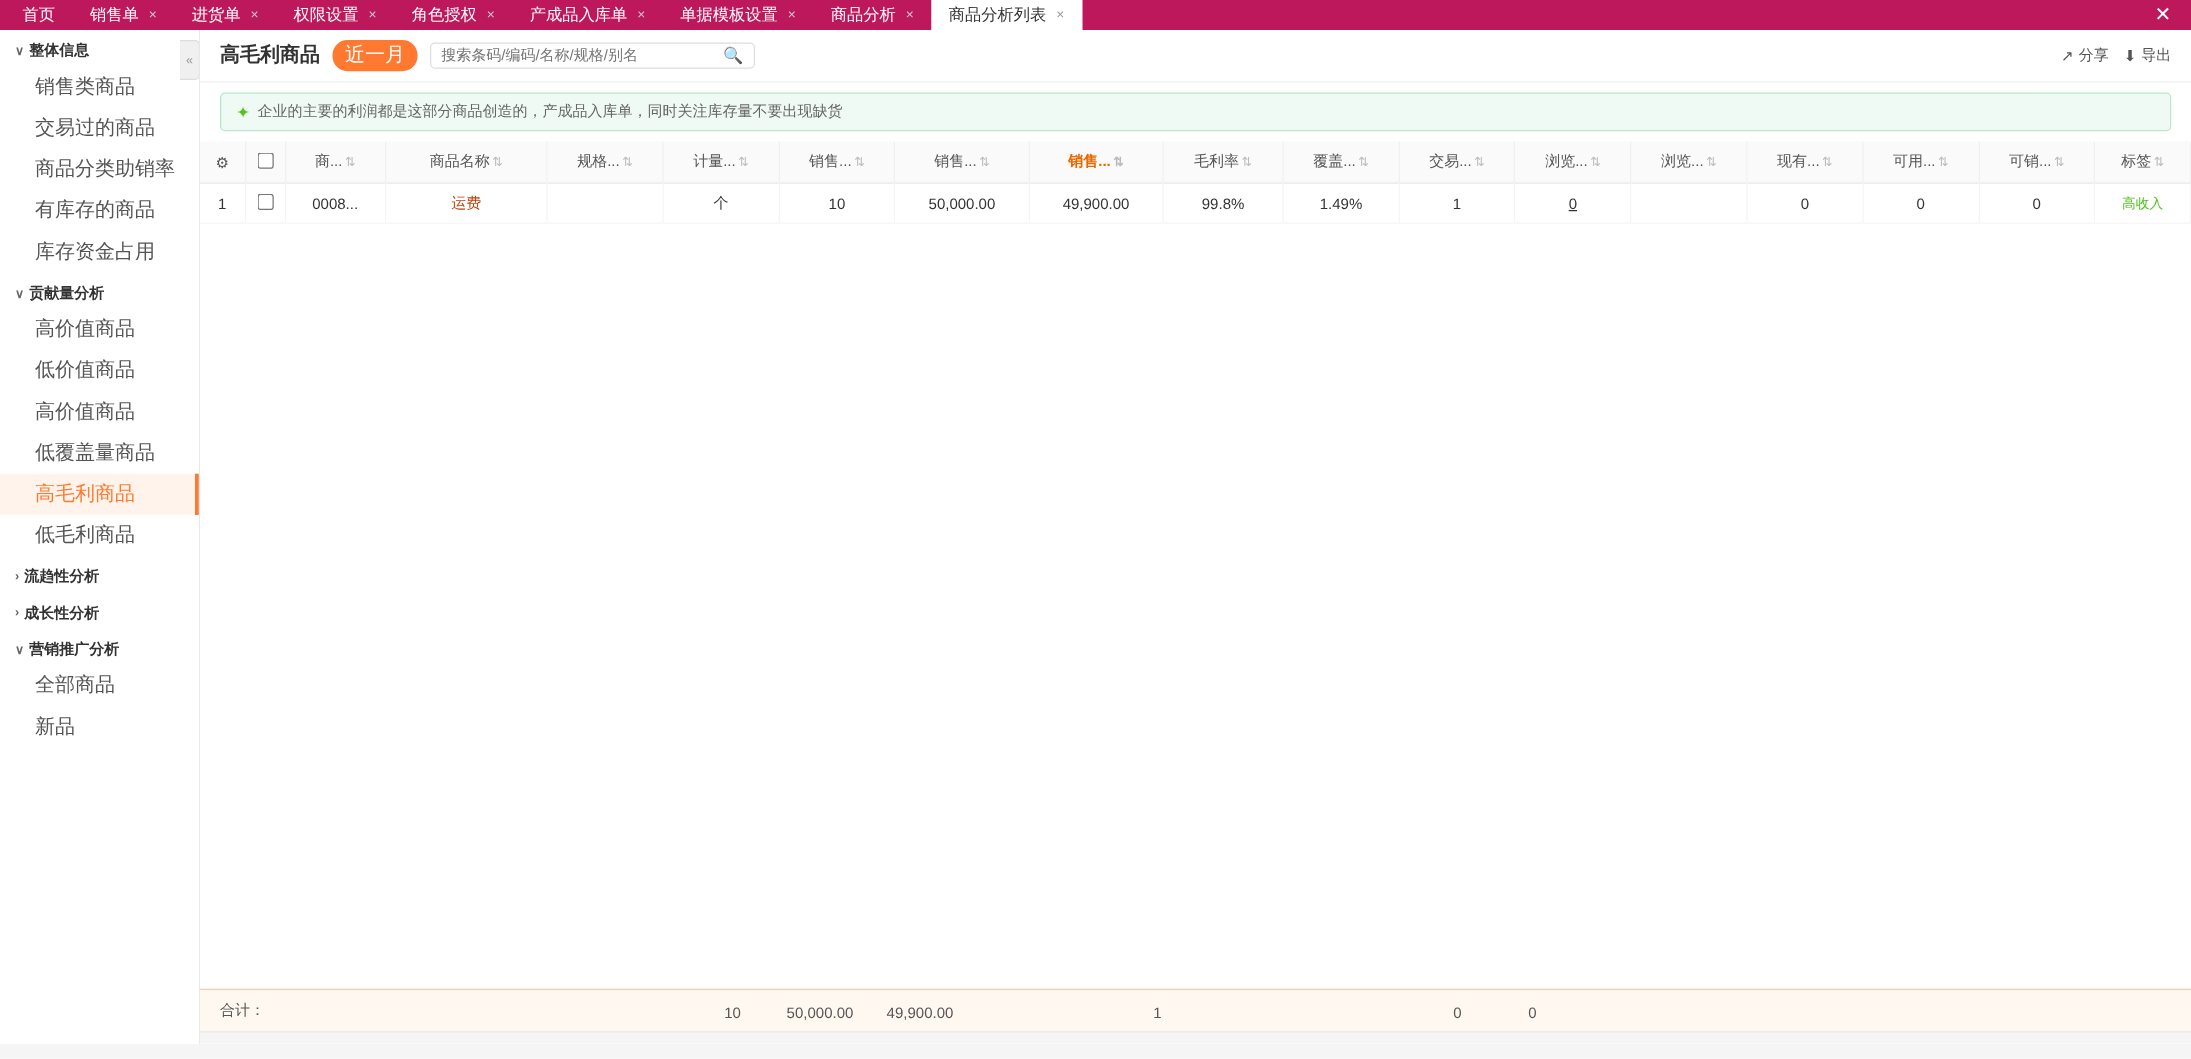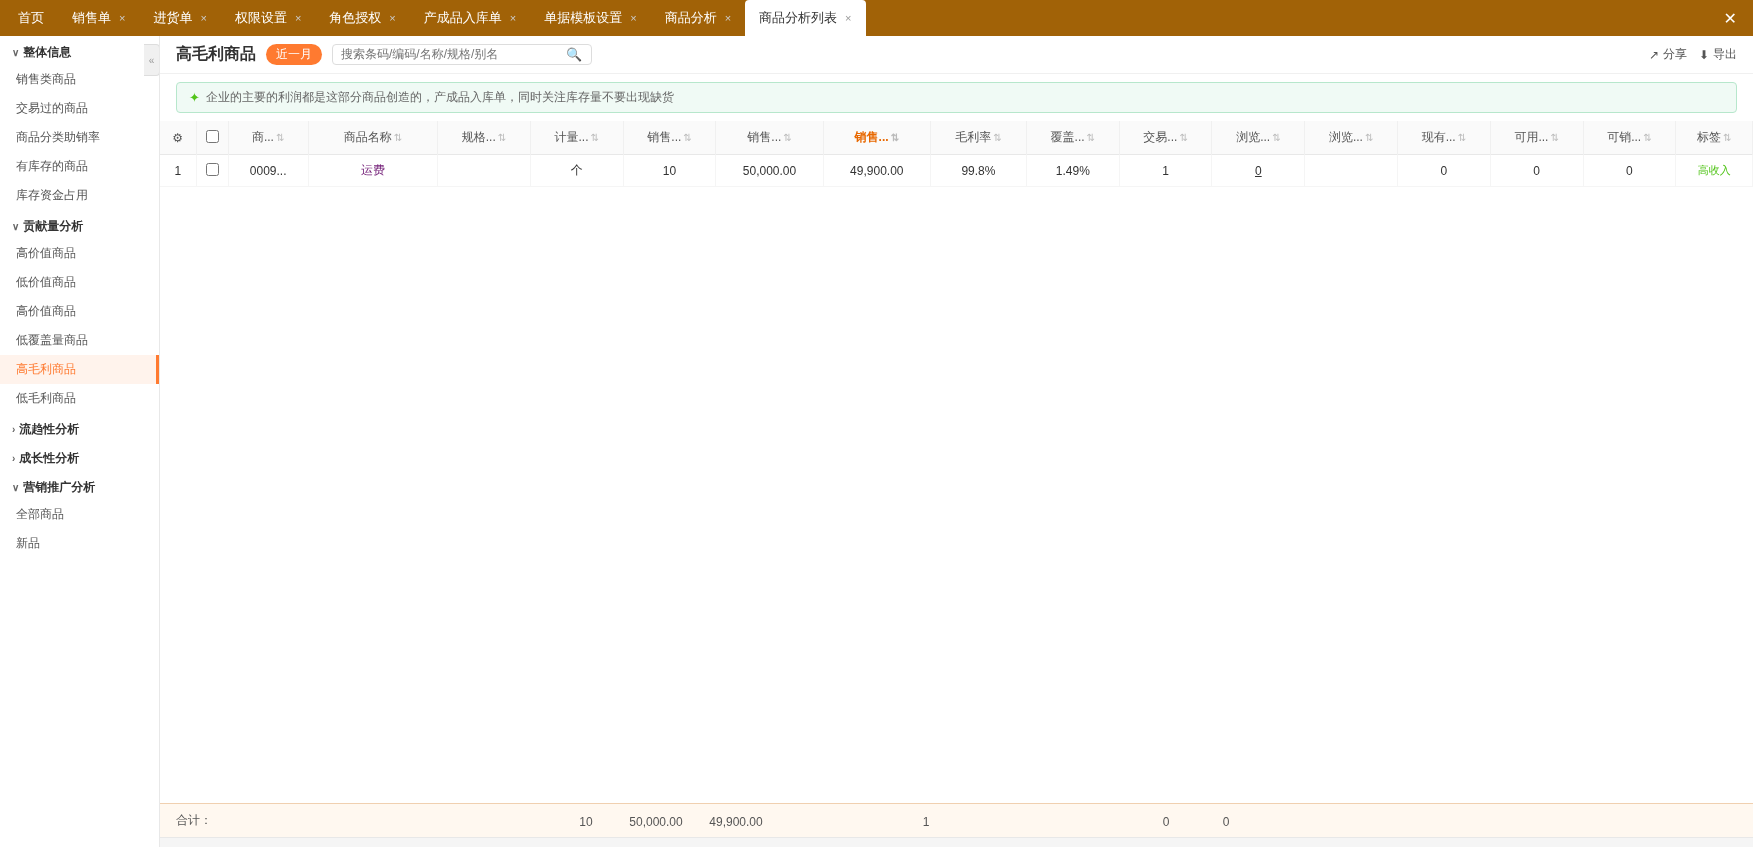--- a/index.html
+++ b/index.html
@@ -1,23 +1,23 @@
 <!DOCTYPE html>
 <html><head>
   <meta charset="utf-8">
   <style>
     * { box-sizing: border-box; margin: 0; padding: 0; }
     body { font-family: 'Microsoft YaHei', Arial, sans-serif; font-size: 12px; background: #f5f5f5; overflow: hidden; }
 
     
     .top-nav {
-      background: #a16207;
-      display: flex;
-      align-items: center;
-      height: 36px;
+      background: #be185d;
+      display: flex;
+      align-items: center;
+      height: 24px;
       padding: 0 4px;
       position: relative;
     }
     .top-nav .nav-item {
       color: #fff;
       padding: 0 14px;
       height: 36px;
       line-height: 36px;
       cursor: pointer;
       white-space: nowrap;
@@ -85,24 +85,24 @@
       font-size: 12px;
       font-weight: bold;
       display: flex;
       align-items: center;
       gap: 4px;
       cursor: pointer;
       user-select: none;
     }
     .sidebar-group-header .arrow { font-size: 10px; color: #666; }
     .sidebar-item {
-      padding: 6px 12px 6px 16px;
+      padding: 6px 12px 6px 28px;
       color: #555;
       cursor: pointer;
-      font-size: 12px;
+      font-size: 16px;
       white-space: nowrap;
       overflow: hidden;
       text-overflow: ellipsis;
     }
     .sidebar-item.active {
       background: #fff3ec;
       color: #ff7a30;
       border-right: 3px solid #ff7a30;
     }
 
@@ -128,21 +128,21 @@
       font-size: 16px;
       font-weight: bold;
       color: #333;
     }
     .filter-btn {
       background: #ff7a30;
       color: #fff;
       border: none;
       border-radius: 12px;
       padding: 2px 10px;
-      font-size: 12px;
+      font-size: 16px;
       cursor: pointer;
     }
     .search-box {
       display: flex;
       align-items: flex-start;
       border: 1px solid #ddd;
       border-radius: 4px;
       padding: 2px 8px;
       flex: 1;
       max-width: 260px;
@@ -418,22 +418,22 @@
             <th><span>现有...</span><span class="sort-icon">⇅</span></th>
             <th><span>可用...</span><span class="sort-icon">⇅</span></th>
             <th><span>可销...</span><span class="sort-icon">⇅</span></th>
             <th><span>标签</span><span class="sort-icon">⇅</span></th>
           </tr>
         </thead>
         <tbody>
           <tr>
             <td>1</td>
             <td><input type="checkbox" style=""></td>
-            <td>0009...</td>
-            <td style="cursor:pointer;color:#701a75;">运费</td>
+            <td>0008...</td>
+            <td style="cursor:pointer;color:#c2410c;">运费</td>
             <td></td>
             <td>个</td>
             <td>10</td>
             <td>50,000.00</td>
             <td>49,900.00</td>
             <td>99.8%</td>
             <td>1.49%</td>
             <td>1</td>
             <td><span class="underline">0</span></td>
             <td></td>

